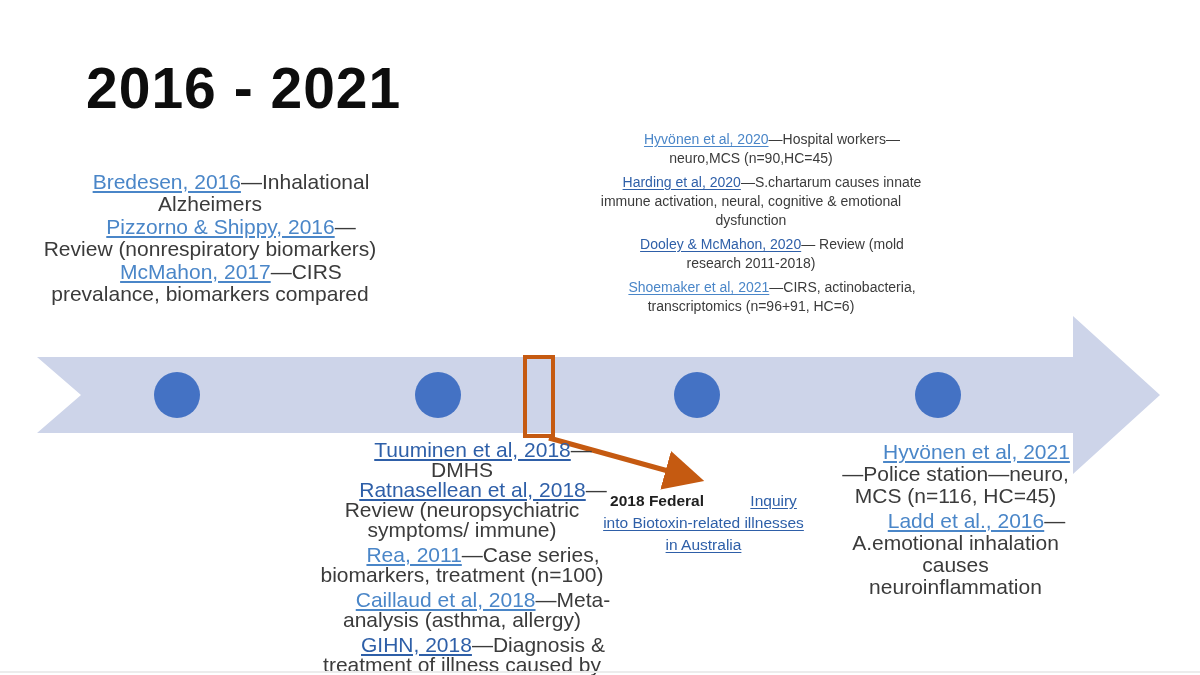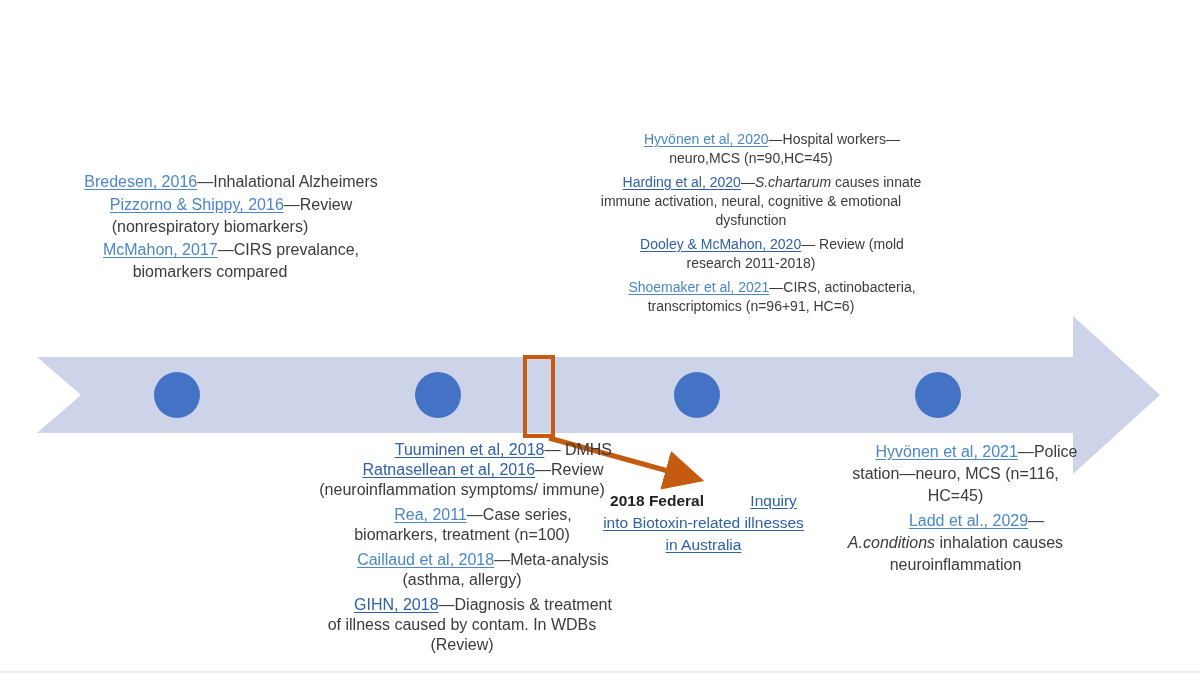--- a/index.html
+++ b/index.html
@@ -13,44 +13,45 @@
   }
   html,body{margin:0;padding:0;}
   body{width:1200px;height:675px;background:#ffffff;font-family:"Liberation Sans",sans-serif;overflow:hidden;}
   .slide{position:relative;width:1200px;height:675px;background:#ffffff;}
   .slide-title{position:absolute;left:86px;top:55px;margin:0;font-size:57px;font-weight:800;letter-spacing:1px;color:var(--title-text);}
   .tl-svg{position:absolute;left:0;top:0;width:1200px;height:675px;}
   .band{fill:var(--band-fill);}
   .dot{fill:var(--dot-fill);}
   .hl{fill:none;stroke:var(--highlight-orange);stroke-width:4;}
   .callout{stroke:var(--highlight-orange);stroke-width:5;fill:none;}
-  .blk{position:absolute;text-align:center;color:var(--body-text);font-size:16px;line-height:21px;}
+  .blk{position:absolute;text-align:center;color:var(--body-text);font-size:21px;line-height:21px;}
   .blk p.entry{margin:0 0 4px;}
   .blk-left{left:40px;top:171px;width:340px;line-height:22px;}
   .blk-left p.entry{margin:0 0 1px;}
   .blk-topmid{left:575px;top:130px;width:352px;font-size:14px;line-height:19px;}
   .blk-topmid p.entry{margin:0 0 5px;}
   .blk-botmid{left:312px;top:440px;width:300px;line-height:20px;}
   .blk-botmid p.entry{margin:0 0 5px;}
-  .blk-botmid p.entry:first-child{margin:0;text-align:right;}
+  .blk-botmid p.entry:first-child{margin:0;}
   .blk-right{left:833px;top:441px;width:245px;line-height:22px;}
   .blk-right p.entry{margin:0 0 3px;}
   .blk-inquiry{left:601px;top:490px;width:205px;text-align:center;font-weight:700;font-size:15.5px;line-height:22px;color:#1f1f1f;}
   .blk-inquiry p.entry{margin:0;}
   .lnk{color:var(--link-blue);text-decoration:underline;text-underline-offset:2px;cursor:pointer;padding-left:42px;}
   .lnk.b{color:var(--link-blue-bold);font-weight:400;}
   .b{font-weight:700;color:#1f1f1f;}
-  .i{font-style:italic;}
+  .i{}
   .bottom-edge{position:absolute;left:0;top:671px;width:1200px;height:2px;background:#ececec;}
 </style>
 </head>
 <body>
 
 <div class="slide">
 
+  <h1 class="slide-title">2016 - 2021</h1>
 
   <svg class="tl-svg" viewBox="0 0 1200 675">
     <defs>
       <marker id="ah" markerWidth="9" markerHeight="9" refX="6.5" refY="4" orient="auto">
         <path d="M0,0 L8,4 L0,8 Z" fill="#c55a11"></path>
       </marker>
     </defs>
     <polygon class="band" points="37,357 1073,357 1073,316 1160,395 1073,474 1073,433 37,433 81,395"></polygon>
     <g>
         <circle cx="177" cy="395" r="23" class="dot"></circle>
@@ -70,30 +71,30 @@
 
   <div class="blk blk-topmid">
       <p class="entry"><span class="lnk">Hyvönen et al, 2020</span><span>—Hospital workers—neuro,MCS (n=90,HC=45)</span></p>
       <p class="entry"><span class="lnk b">Harding et al, 2020</span><span>—</span><span class="i">S.chartarum</span><span> causes innate immune activation, neural, cognitive &amp; emotional dysfunction</span></p>
       <p class="entry"><span class="lnk b">Dooley &amp; McMahon, 2020</span><span>— Review (mold research 2011-2018)</span></p>
       <p class="entry"><span class="lnk">Shoemaker et al, 2021</span><span>—CIRS, actinobacteria, transcriptomics (n=96+91, HC=6)</span></p>
     </div>
 
   <div class="blk blk-botmid">
       <p class="entry"><span class="lnk b">Tuuminen et al, 2018</span><span>— DMHS</span></p>
-      <p class="entry"><span class="lnk b">Ratnasellean et al, 2016</span><span>—Review (neuroinflammation symptoms/ immune)</span></p>
+      <p class="entry"><span class="lnk b">Ratnasellean et al, 2018</span><span>—Review (neuropsychiatric symptoms/ immune)</span></p>
       <p class="entry"><span class="lnk">Rea, 2011</span><span>—Case series, biomarkers, treatment (n=100)</span></p>
       <p class="entry"><span class="lnk">Caillaud et al, 2018</span><span>—Meta-analysis (asthma, allergy)</span></p>
       <p class="entry"><span class="lnk b">GIHN, 2018</span><span>—Diagnosis &amp; treatment of illness caused by contam. In WDBs (Review)</span></p>
     </div>
 
   <div class="blk blk-inquiry">
       <p class="entry"><span class="b">2018 Federal </span><span class="lnk b">Inquiry into Biotoxin-related illnesses in Australia</span></p>
     </div>
 
   <div class="blk blk-right">
       <p class="entry"><span class="lnk">Hyvönen et al, 2021</span><span>—Police station—neuro, MCS (n=116, HC=45)</span></p>
-      <p class="entry"><span class="lnk">Ladd et al., 2029</span><span>—</span><span class="i">A.conditions</span><span> inhalation causes neuroinflammation</span></p>
+      <p class="entry"><span class="lnk">Ladd et al., 2016</span><span>—</span><span class="i">A.emotional</span><span> inhalation causes neuroinflammation</span></p>
     </div>
 
   <div class="bottom-edge"></div>
 
 </div>
 
 </body></html>

